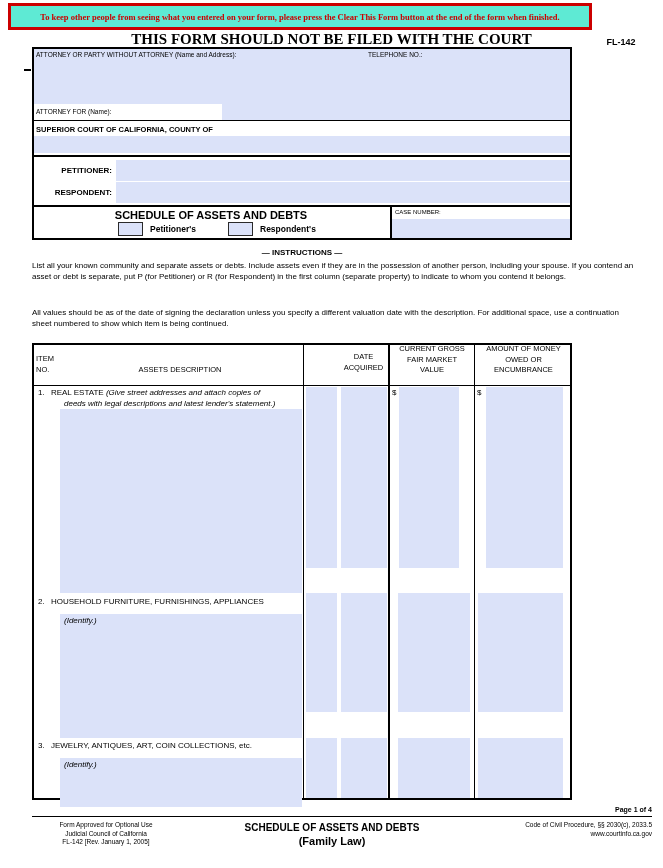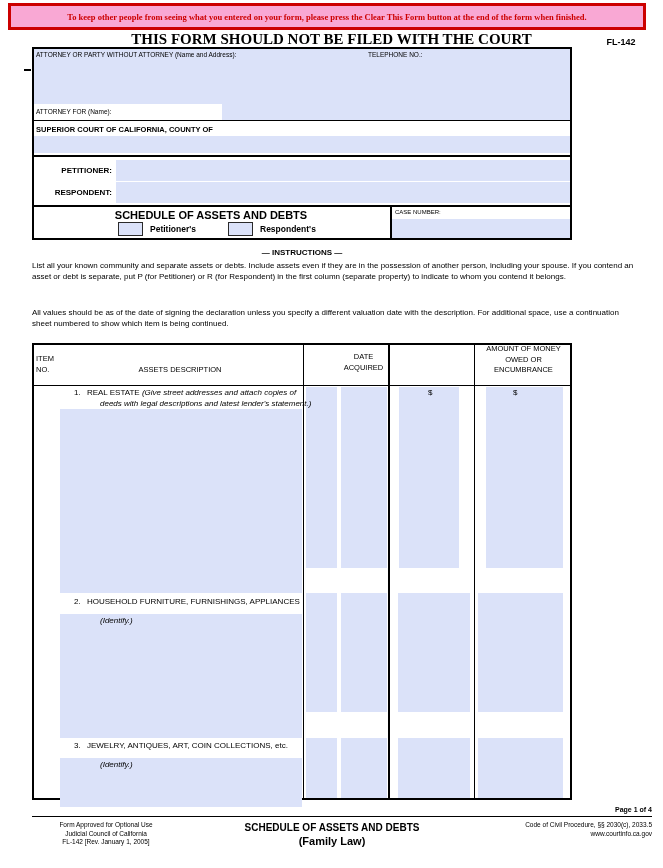--- a/index.html
+++ b/index.html
@@ -10,32 +10,32 @@
   }
   .abs { position:absolute; }
   .field { position:absolute; background:#dbe2f9; }
   .tiny  { position:absolute; font-size:6.5px; letter-spacing:0; white-space:nowrap; }
   .pre { white-space:pre-line; }
   .it { font-style:italic; }
   .ctr { text-align:center; }
   .rt { text-align:right; }
   .line { position:absolute; background:#000; }
   .banner {
-    position:absolute; left:8px; top:3px; width:638px; height:27px;
-    background:#f9a8d4; border:3px solid #cc0000; color:#cc0000;
+    position:absolute; left:8px; top:3px; width:584px; height:27px;
+    background:#5eead4; border:3px solid #cc0000; color:#cc0000;
     display:flex; align-items:center; justify-content:center;
     font-family:"Liberation Serif", serif; font-weight:bold; font-size:8.5px;
   }
   .warn { position:absolute; left:0; top:31px; width:663px; text-align:center;
           font-family:"Liberation Serif", serif; font-weight:bold; font-size:15px; }
   .formnum { position:absolute; left:586px; top:37px; width:70px; font-weight:bold; font-size:9px;text-align:center; }
   .captionbox { position:absolute; left:32px; top:47px; width:540px; height:193px; border:2px solid #000; }
   .tablebox { position:absolute; left:32px; top:343px; width:540px; height:457px; border:2px solid #000; }
   .hdr { position:absolute; font-size:7.5px; line-height:10.5px; }
-  .rowtxt { position:absolute; font-size:8px; white-space:nowrap;margin-left:36px; }
+  .rowtxt { position:absolute; font-size:8px; white-space:nowrap; }
   .chk { position:absolute; width:25px; height:14px; background:#dbe2f9; border:1px solid #2a2a2a; }
   .cblabel { position:absolute; font-weight:bold; font-size:8.5px; }
   .ftr { position:absolute; font-size:6.5px; line-height:8.5px; }
 </style>
 </head>
 <body>
 
 <div class="page">
 
   <div class="banner">
@@ -84,20 +84,23 @@
   <div class="line" style="left:474px;top:345px;width:1px;height:453px;"></div>
   <div class="line" style="left:32px;top:385px;width:540px;height:1px;"></div>
 
   <div class="hdr pre" style="left:36px;top:354px;">ITEM
 NO.</div>
   <div class="hdr ctr" style="left:60px;top:365px;width:240px;">ASSETS DESCRIPTION</div>
   <div class="hdr pre ctr" style="left:304px;top:352px;width:35px;margin-top:33px;">SEP.
 PROP</div>
   <div class="hdr pre ctr" style="left:339px;top:352px;width:49px;">DATE
 ACQUIRED</div>
+  <div class="hdr pre ctr" style="left:391px;top:344px;width:82px;">CURRENT GROSS
+FAIR MARKET
+VALUE</div>
   <div class="hdr pre ctr" style="left:476px;top:344px;width:95px;">AMOUNT OF MONEY
 OWED OR
 ENCUMBRANCE</div>
 
   <div class="field" style="left:60px;top:409px;width:242px;height:184px;"></div>
   <div class="field" style="left:306px;top:387px;width:31px;height:181px;"></div>
   <div class="field" style="left:341px;top:387px;width:46px;height:181px;"></div>
   <div class="field" style="left:399px;top:387px;width:60px;height:181px;"></div>
   <div class="field" style="left:486px;top:387px;width:77px;height:181px;"></div>
   <div class="rowtxt" style="left:392px;top:388px;">$</div>

